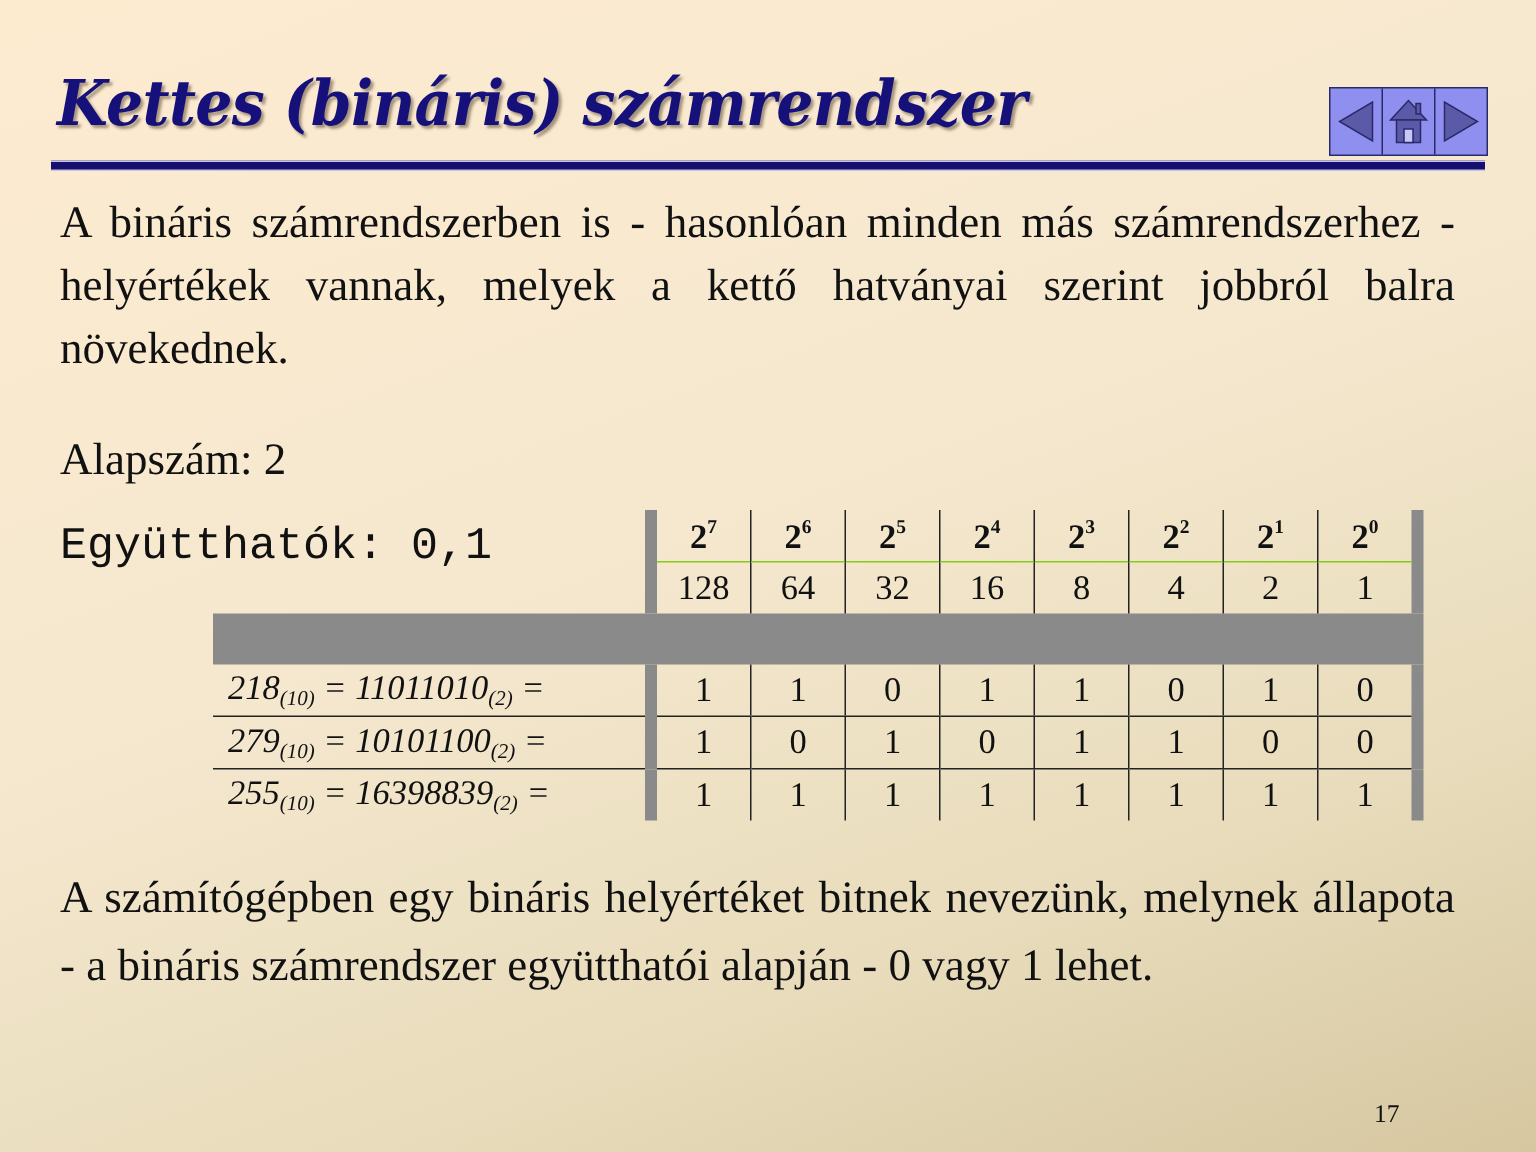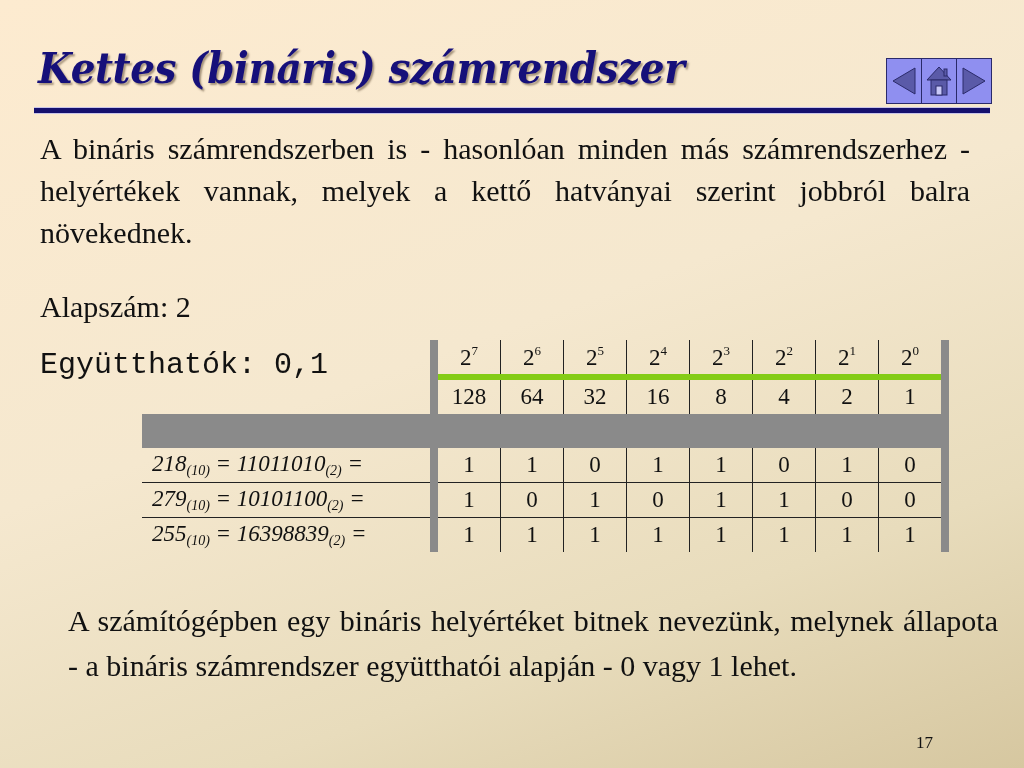--- a/index.html
+++ b/index.html
@@ -27,38 +27,38 @@
       position:absolute; left:886px; top:58px; width:104px; height:44px;
       background:#8f8ff0; border:1px solid #2a2a6a; display:flex;
     }
     .nav-btn { flex:1; display:flex; align-items:center; justify-content:center; border-right:1px solid #2a2a6a; cursor:pointer; }
     .nav-btn:last-child { border-right:none; }
     .para {
       position:absolute; left:40px; width:930px;
       font-size:30px; line-height:42px; text-align:justify;
     }
     .p1 { top:128px; text-align-last:left; }
-    .p4 { top:598px; text-align-last:left; line-height:45px;margin-left:28px; }
+    .p4 { top:576px; text-align-last:left; line-height:45px; }
     .line { position:absolute; left:40px; font-size:30px; }
     .alap { top:290px; }
     .egy { top:348px;font-family:Liberation Mono, monospace; }
 
     table.bin {
       position:absolute; left:142px; top:340px;
       border-collapse:collapse; font-size:23px;
     }
     table.bin td {
       text-align:center; padding:0; height:34px;
     }
     table.bin td.h { width:62px; }
     table.bin td.sep { width:8px; background:#8a8a8a; padding:0; }
     table.bin td.lbl { width:278px; text-align:left; padding-left:10px;font-style:italic; }
-    .hdr td.h { font-weight:normal; border-left:1px solid #222;text-align:center; }
+    .hdr td.h { font-weight:bold; border-left:1px solid #222;text-align:center; }
     .hdr td.h.first { border-left:none; }
-    .val td.h { border-left:1px solid #222; border-top:6px solid #84cc16; }
+    .val td.h { border-left:1px solid #222; border-top:1px solid #84cc16; }
     .val td.h.first { border-left:none; }
     .gap td { height:6px; background:#8a8a8a; }
     .row td.h { border-left:1px solid #222; }
     .row td.h.first { border-left:none; }
     .row td { border-bottom:1px solid #222; }
     .row.last td { border-bottom:none; }
     .row td.sep { border-bottom:none; }
     sub { font-size:14px; vertical-align:-4px; }
     sup { font-size:13px; vertical-align:10px; }
     .pagenum { position:absolute; left:916px; top:733px; font-size:17px;text-align:center; }

